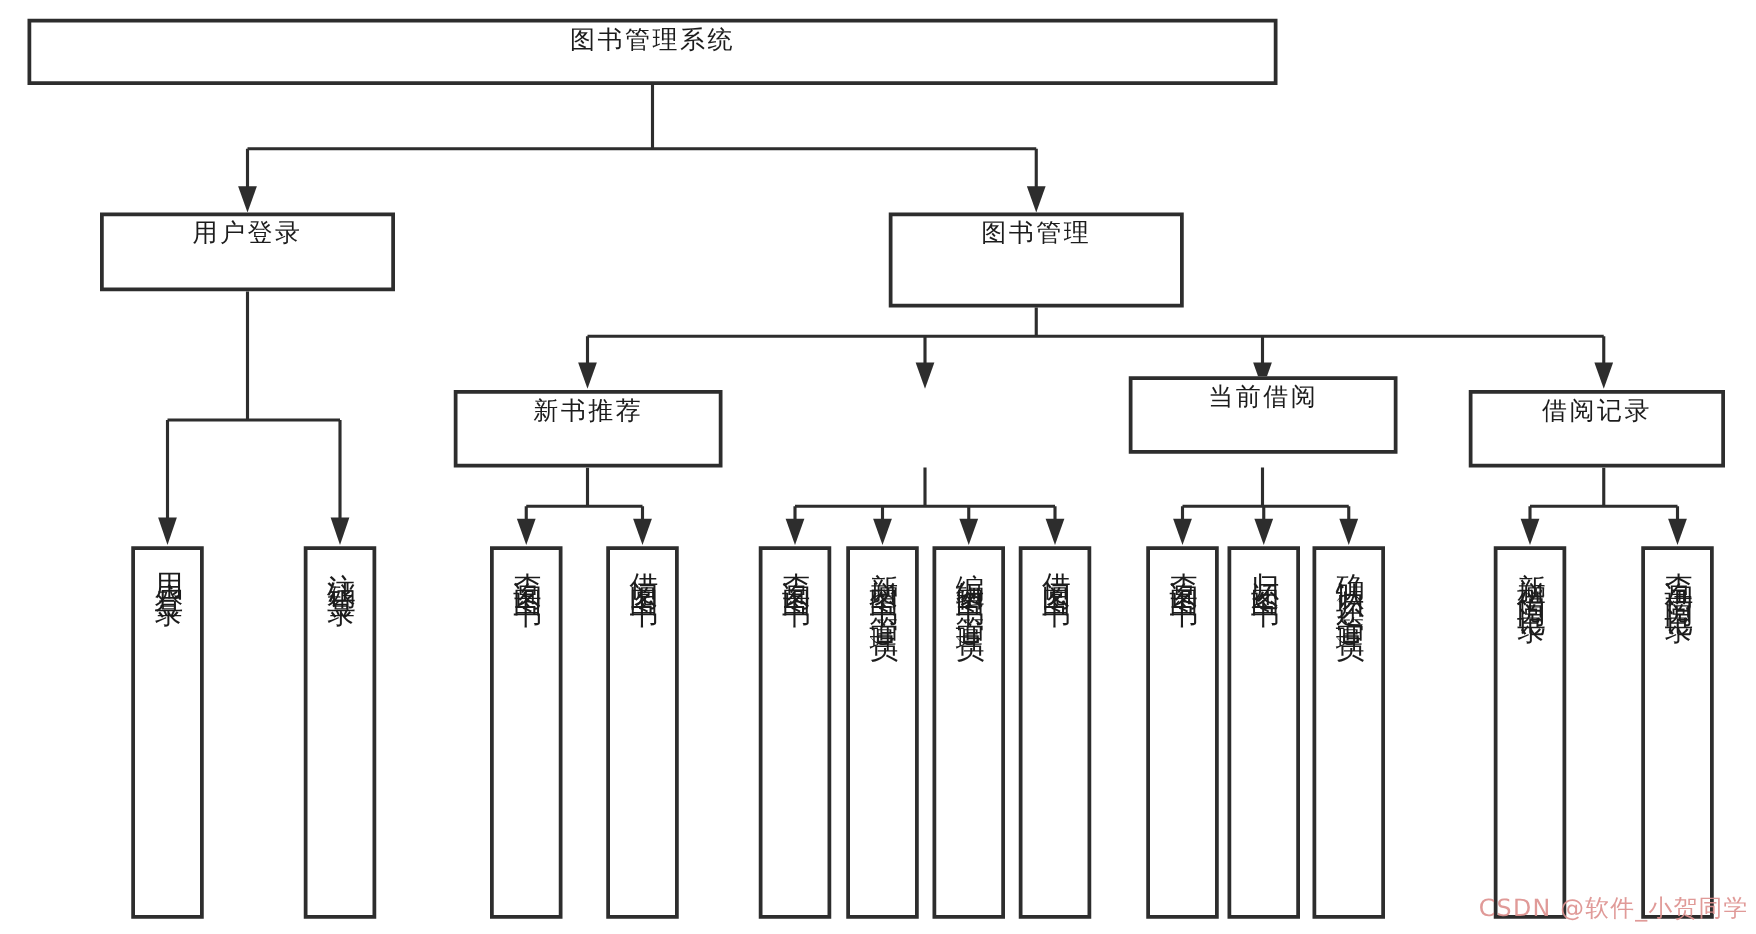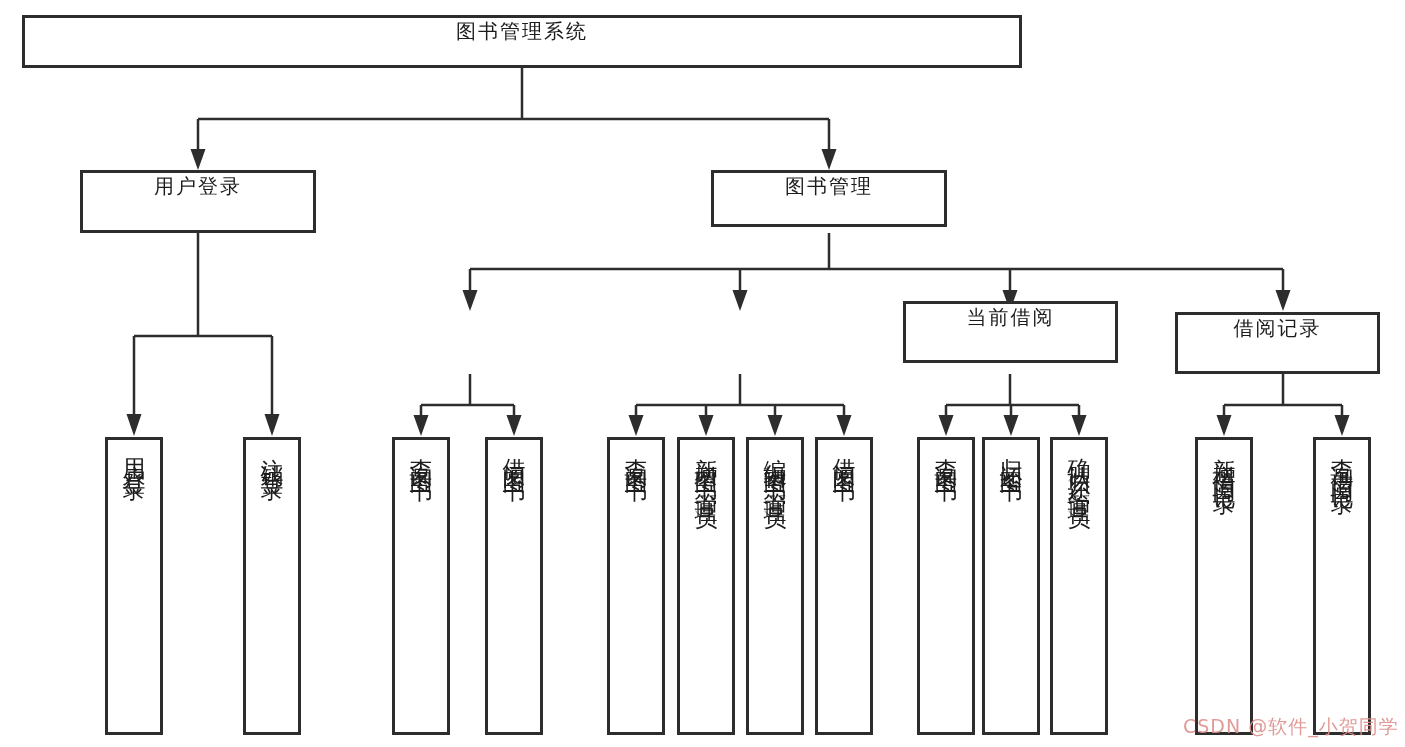--- a/index.html
+++ b/index.html
@@ -79,24 +79,27 @@
     </g>
   </svg>
 
   <div class="node h" style="left:22px;top:15px;width:1000px;height:53px;">
     <span class="label">图书管理系统</span>
   </div>
 
   <div class="node h" style="left:80px;top:170px;width:236px;height:63px;">
     <span class="label">用户登录</span>
   </div>
-  <div class="node h" style="left:711px;top:170px;width:236px;height:57px;">
+  <div class="node h" style="left:711px;top:170px;width:236px;height:76px;">
     <span class="label">图书管理</span>
   </div>
 
+  <div class="node h" style="left:363px;top:312px;width:215px;height:62px;">
+    <span class="label">新书推荐</span>
+  </div>
   <div class="node h" style="left:903px;top:301px;width:215px;height:62px;">
     <span class="label">当前借阅</span>
   </div>
   <div class="node h" style="left:1175px;top:312px;width:205px;height:62px;">
     <span class="label">借阅记录</span>
   </div>
 
   <div class="node v" style="left:105px;top:437px;width:58px;height:298px;">
     <span class="label">用户登录</span>
   </div>

